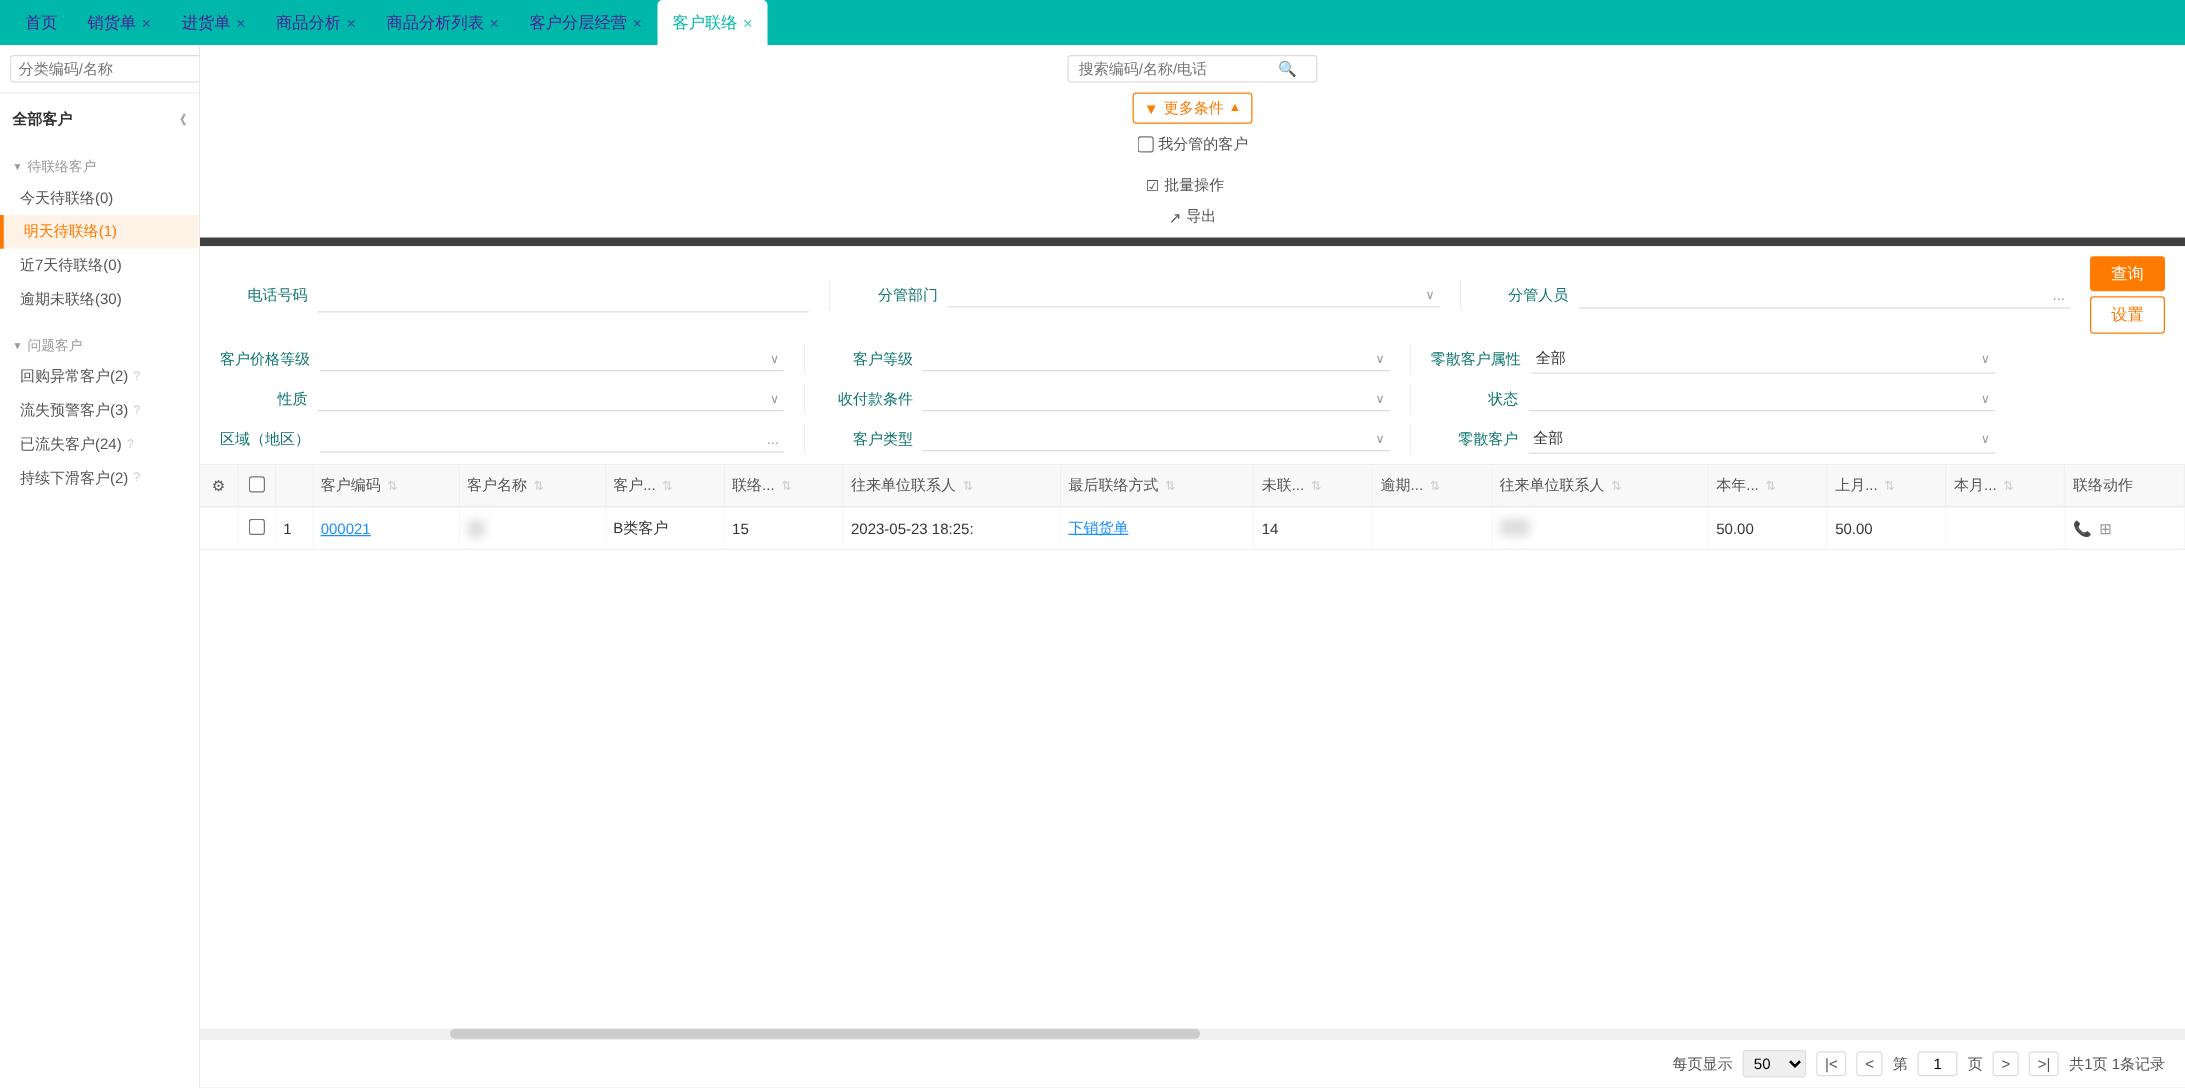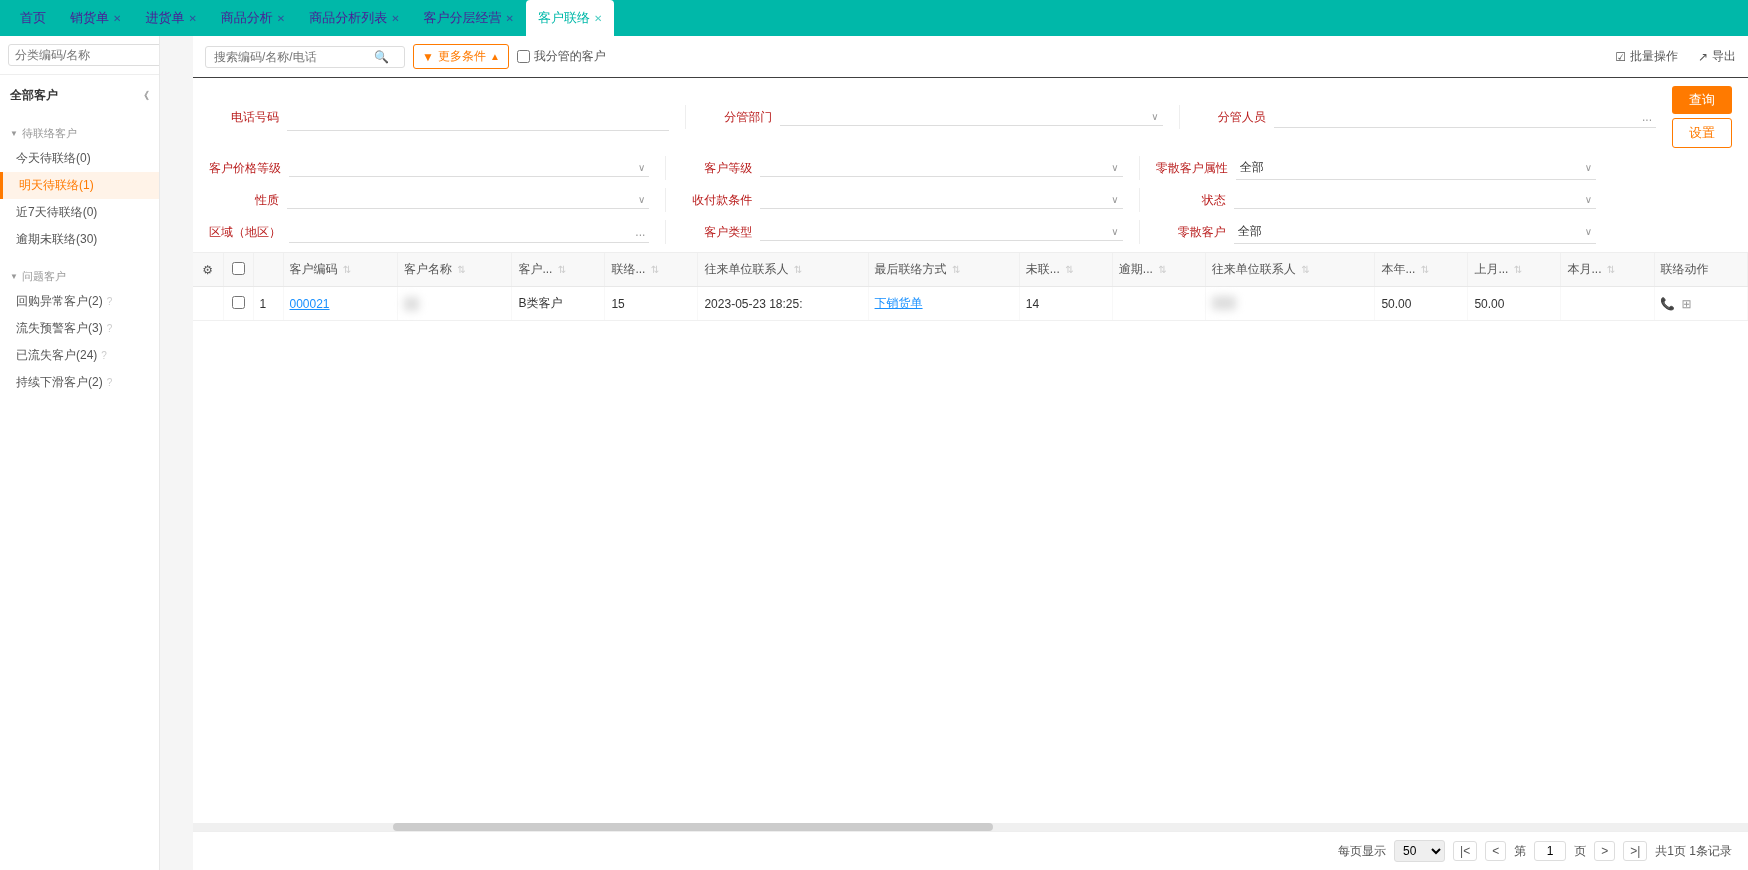--- a/index.html
+++ b/index.html
@@ -5,57 +5,57 @@
     * { margin: 0; padding: 0; box-sizing: border-box; }
     body { font-family: 'Microsoft YaHei', Arial, sans-serif; font-size: 12px; background: #f5f5f5; color: #333; width: 1748px; min-height: 870px; overflow-x: hidden; }
 
     
     .top-nav { display: flex; align-items: center; background: #00b8a9; height: 36px; padding: 0 8px; }
     .nav-item { color: #4c1d95; padding: 0 12px; height: 36px; line-height: 36px; cursor: pointer; font-size: 13px; white-space: nowrap; }
     .nav-item.active { background: #fff; color: #00b8a9; border-radius: 4px 4px 0 0; }
     .nav-close { font-size: 10px; margin-left: 4px; opacity: 0.7; }
 
     
-    .main-layout { display: flex; height: calc(870px - 36px); gap: 33px; }
+    .main-layout { display: flex; height: calc(870px - 36px); }
 
     
     .sidebar { width: 160px; background: #fff; border-right: 1px solid #e8e8e8; overflow-y: auto; flex-shrink: 0; }
     .sidebar-search { display: flex; align-items: center; padding: 8px; border-bottom: 1px solid #eee; }
     .sidebar-search input { flex: 1; border: 1px solid #ddd; border-radius: 3px; padding: 3px 6px; font-size: 12px; outline: none; }
 
     .sidebar-section { padding: 6px 0; }
     .sidebar-all { display: flex; align-items: center; padding: 6px 10px; font-weight: bold; color: #333; cursor: pointer; }
     .sidebar-all .collapse-icon { margin-left: auto; color: #999; font-size: 10px; }
     .sidebar-group-title { padding: 4px 10px; color: #999; font-size: 11px; display: flex; align-items: center; }
     .sidebar-group-title::before { content: '▼'; font-size: 8px; margin-right: 4px; color: #999; }
     .sidebar-item { padding: 5px 10px 5px 16px; cursor: pointer; color: #555; display: flex; align-items: center; }
     .sidebar-item.active { background: #fff3e8; color: #ff7a00; border-left: 3px solid #ff7a00; }
     .sidebar-item .help-icon { margin-left: 4px; color: #ccc; font-size: 10px; }
 
     
     .content { flex: 1; display: flex; flex-direction: column; overflow: hidden; }
 
     
-    .search-bar { display: flex; align-items: center; padding: 8px 12px; background: #fff; border-bottom: 1px solid #404040; gap: 8px; }
+    .search-bar { display: flex; align-items: center; padding: 8px 12px; background: #fff; border-bottom: 7px solid #404040; gap: 8px; flex-direction: column; }
     .search-input-wrap { display: flex; align-items: center; border: 1px solid #ddd; border-radius: 3px; padding: 3px 8px; min-width: 200px; }
     .search-input-wrap input { border: none; outline: none; font-size: 12px; min-width: 160px; color: #999; }
     .search-icon { color: #ff7a00; cursor: pointer; }
     .filter-btn { display: flex; align-items: center; color: #ff7a00; cursor: pointer; border: 1px solid #ff7a00; border-radius: 3px; padding: 3px 8px; font-size: 12px; }
     .filter-btn .chevron { margin-left: 4px; font-size: 10px; }
     .checkbox-label { display: flex; align-items: center; gap: 4px; color: #555; cursor: pointer; }
     .spacer { flex: 1; }
     .batch-op { display: flex; align-items: center; color: #555; cursor: pointer; font-size: 12px; margin-right: 12px; }
     .export-btn { display: flex; align-items: center; color: #555; cursor: pointer; font-size: 12px; }
 
     
     .filter-panel { background: #fff; border-bottom: 1px solid #eee; padding: 8px 16px; }
     .filter-row { display: flex; align-items: center; margin-bottom: 8px; gap: 0; }
     .filter-row:last-child { margin-bottom: 0; }
     .filter-item { display: flex; align-items: center; flex: 1; gap: 8px; }
-    .filter-label { color: #b91c1c; white-space: nowrap; min-width: 70px; text-align: right; }
+    .filter-label { color: #0f766e; white-space: nowrap; min-width: 70px; text-align: right; }
     .filter-select { flex: 1; border: none; border-bottom: 1px solid #ddd; padding: 3px 4px; outline: none; font-size: 12px; background: transparent; cursor: pointer; display: flex; align-items: center; justify-content: space-between; }
     .filter-input { flex: 1; border: none; border-bottom: 1px solid #ddd; padding: 3px 4px; outline: none; font-size: 12px; }
     .filter-chevron { color: #999; font-size: 10px; margin-left: 4px; }
     .filter-dots { color: #999; font-size: 12px; cursor: pointer; margin-left: 4px; }
     .filter-divider { width: 1px; background: #eee; height: 24px; margin: 0 16px; }
     .query-btn { background: #ff7a00; color: #fff; border: none; border-radius: 3px; padding: 5px 16px; cursor: pointer; font-size: 13px; }
     .set-btn { background: #fff; color: #ff7a00; border: 1px solid #ff7a00; border-radius: 3px; padding: 5px 16px; cursor: pointer; font-size: 13px; }
     .filter-actions { display: flex; flex-direction: column; gap: 4px; margin-left: 8px; }
 
     

